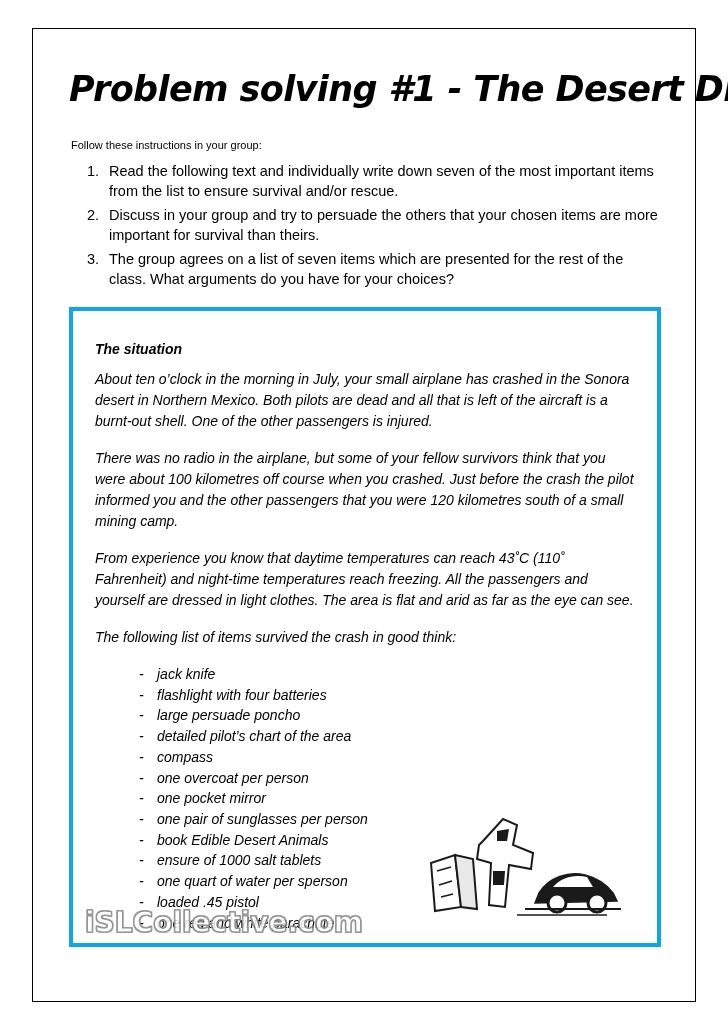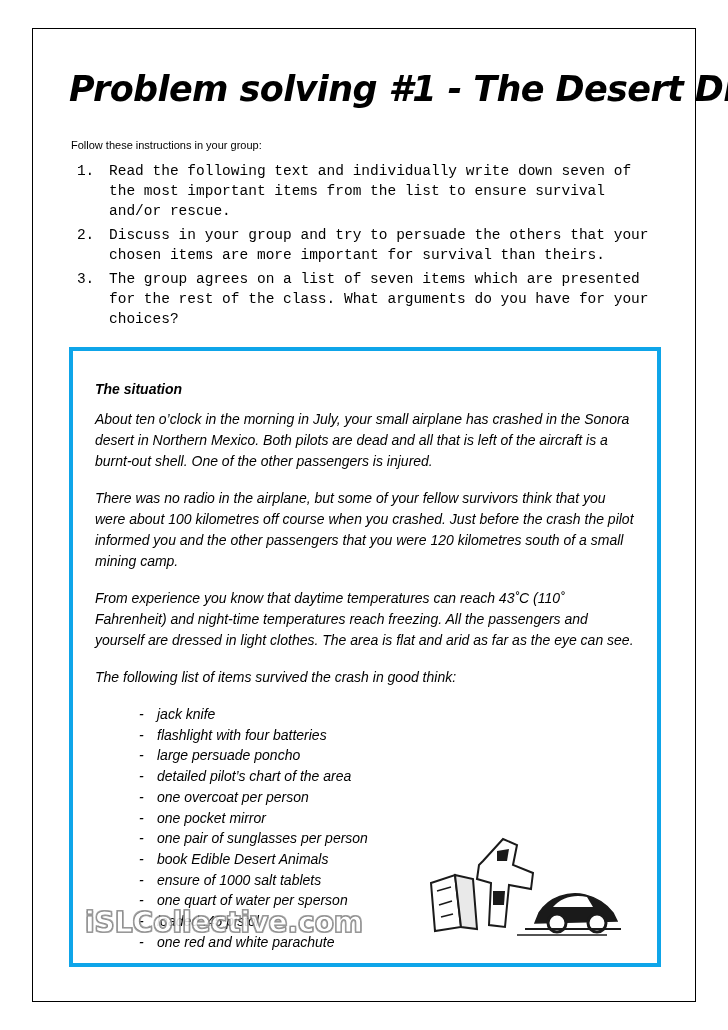--- a/index.html
+++ b/index.html
@@ -50,21 +50,20 @@
   }
   .lead {
     font-size: 11px;
     margin: 0 0 10px 2px;
   }
   ol.instructions {
     margin: 0 0 18px 0;
     padding-left: 34px;
     font-size: 14.5px;
     line-height: 1.38;
-    font-family: Liberation Mono, monospace;
   }
   ol.instructions li {
     margin-bottom: 4px;
     padding-left: 6px;
   }
   .box {
     position: relative;
     border: 4px solid #0ea5e9;
     box-sizing: border-box;
     padding: 30px 18px 10px 18px;
@@ -149,20 +148,21 @@
         <p class="para">About ten o’clock in the morning in July, your small airplane has crashed in the Sonora desert in Northern Mexico. Both pilots are dead and all that is left of the aircraft is a burnt-out shell. One of the other passengers is injured.</p>
         <p class="para">There was no radio in the airplane, but some of your fellow survivors think that you were about 100 kilometres off course when you crashed. Just before the crash the pilot informed you and the other passengers that you were 120 kilometres south of a small mining camp.</p>
         <p class="para">From experience you know that daytime temperatures can reach 43˚C (110˚ Fahrenheit) and night-time temperatures reach freezing. All the passengers and yourself are dressed in light clothes. The area is flat and arid as far as the eye can see.</p>
         <p class="para">The following list of items survived the crash in good think:</p>
 
         <ul class="items">
           <li>jack knife</li>
           <li>flashlight with four batteries</li>
           <li>large persuade poncho</li>
           <li>detailed pilot’s chart of the area</li>
+          <li>compass</li>
           <li>one overcoat per person</li>
           <li>one pocket mirror</li>
           <li>one pair of sunglasses per person</li>
           <li>book Edible Desert Animals</li>
           <li>ensure of 1000 salt tablets</li>
           <li>one quart of water per sperson</li>
           <li>loaded .45 pistol</li>
           <li>one red and white parachute</li>
         </ul>
 

